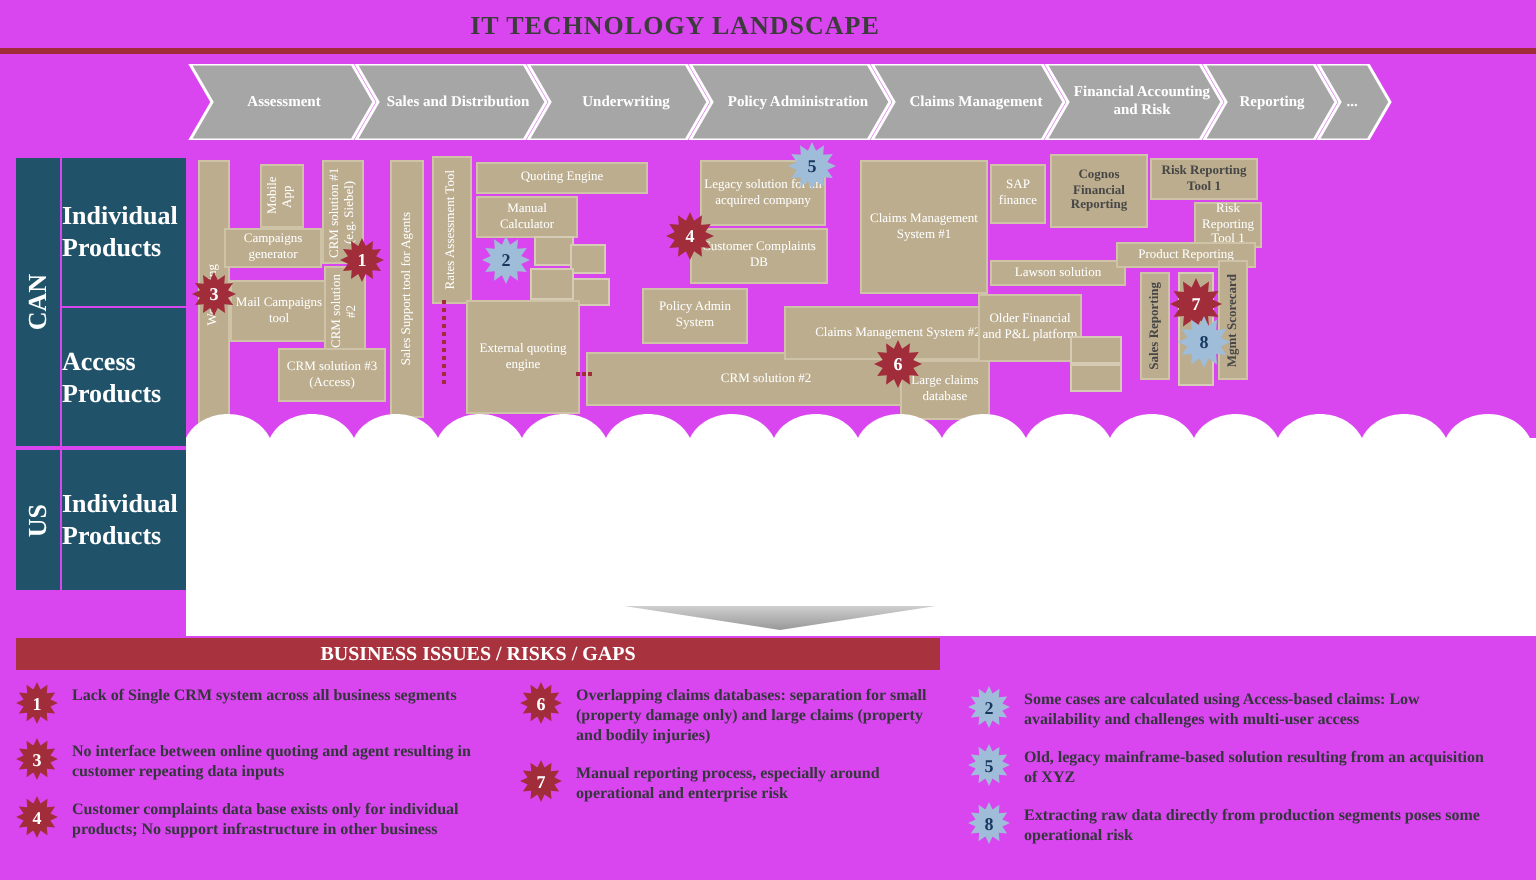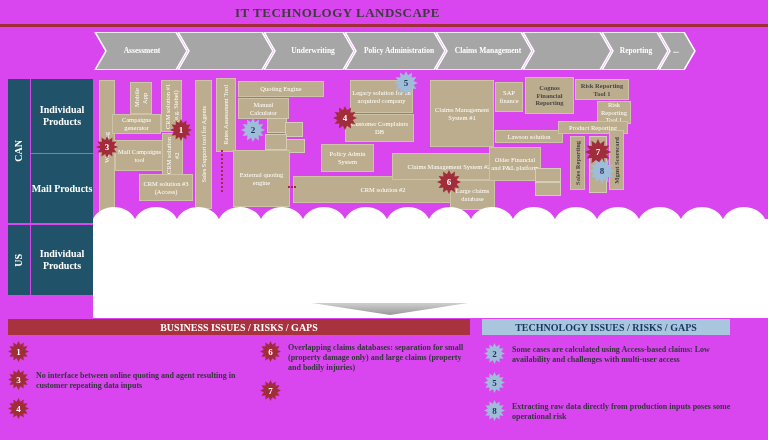--- a/index.html
+++ b/index.html
@@ -6,22 +6,22 @@
   .stage{position:relative;width:768px;height:440px;background:#d946ef;overflow:hidden;
          font-family:Liberation Serif, serif;}
   .title{position:absolute;left:0;top:5px;width:675px;text-align:center;
          font-size:13px;font-weight:bold;color:#3c3c3c;letter-spacing:.5px;}
   .red-rule{position:absolute;left:0;top:24px;width:768px;height:3px;background:#A02C3A;}
   
   .arrow-band{position:absolute;left:0;top:32px;width:768px;height:38px;}
   .arrow-label{position:absolute;color:#fff;font-weight:bold;font-size:7.5px;line-height:1.15;
                text-align:center;top:32px;height:38px;display:flex;align-items:center;justify-content:center;}
   
-  .pcell{position:absolute;background:#20536A;color:#fff;font-weight:bold;font-size:10px;
-         display:flex;align-items:center;justify-content:center;text-align:center;line-height:1.2;}
+  .pcell{position:absolute;background:#20536A;color:#fff;font-weight:bold;font-size:13px;
+         display:flex;align-items:center;justify-content:center;line-height:1.2;}
   .pcell.vlab span{writing-mode:vertical-rl;transform:rotate(180deg);}
   
   .box{position:absolute;background:#BCAD8E;border:1px solid #CEC2A7;box-sizing:border-box;
        color:#fff;font-size:6.5px;line-height:1.18;display:flex;align-items:center;
        justify-content:center;text-align:center;padding:1px;z-index:1;}
   .box.dark{color:#474747;font-weight:bold;}
   .box.vert span{writing-mode:vertical-rl;transform:rotate(180deg);}
   .mini{position:absolute;background:#BCAD8E;border:1px solid #D6CCB5;box-sizing:border-box;z-index:1;}
   
   .burst{display:flex;align-items:center;justify-content:center;font-weight:bold;font-size:9px;
@@ -61,34 +61,36 @@
     <path fill="#A6A6A6" stroke="#fff" stroke-width="1.5" d="M95 0 L176 0 L187 19 L176 38 L95 38 L106 19 Z"></path>
     <path fill="#A6A6A6" stroke="#fff" stroke-width="1.5" d="M178 0 L262 0 L273 19 L262 38 L178 38 L189 19 Z"></path>
     <path fill="#A6A6A6" stroke="#fff" stroke-width="1.5" d="M264 0 L343 0 L354 19 L343 38 L264 38 L275 19 Z"></path>
     <path fill="#A6A6A6" stroke="#fff" stroke-width="1.5" d="M345 0 L434 0 L445 19 L434 38 L345 38 L356 19 Z"></path>
     <path fill="#A6A6A6" stroke="#fff" stroke-width="1.5" d="M436 0 L521 0 L532 19 L521 38 L436 38 L447 19 Z"></path>
     <path fill="#A6A6A6" stroke="#fff" stroke-width="1.5" d="M523 0 L600 0 L611 19 L600 38 L523 38 L534 19 Z"></path>
     <path fill="#A6A6A6" stroke="#fff" stroke-width="1.5" d="M602 0 L657 0 L668 19 L657 38 L602 38 L613 19 Z"></path>
     <path fill="#A6A6A6" stroke="#fff" stroke-width="1.5" d="M659 0 L684 0 L695 19 L684 38 L659 38 L670 19 Z"></path>
   </svg>
   <div class="arrow-label" style="left:102px;width:80px;">Assessment</div>
+  <div class="arrow-label" style="left:190px;width:78px;">Sales and Distribution</div>
   <div class="arrow-label" style="left:358px;width:82px;">Policy Administration</div>
   <div class="arrow-label" style="left:276px;width:74px;">Underwriting</div>
   <div class="arrow-label" style="left:449px;width:78px;">Claims Management</div>
+  <div class="arrow-label" style="left:535px;width:72px;">Financial Accounting and Risk</div>
   <div class="arrow-label" style="left:610px;width:52px;">Reporting</div>
   <div class="arrow-label" style="left:662px;width:28px;">...</div>
 
   <div class="pcell vlab" style="left:8px;top:79px;width:22px;height:144px;">
       <span>CAN</span>
     </div>
   <div class="pcell vlab" style="left:8px;top:225px;width:22px;height:70px;">
       <span>US</span>
     </div>
   <div class="pcell" style="left:31px;top:79px;width:62px;height:74px;">Individual Products</div>
-  <div class="pcell" style="left:31px;top:154px;width:62px;height:69px;">Mail Products</div>
+  <div class="pcell" style="left:31px;top:154px;width:62px;height:69px;">Access Products</div>
   <div class="pcell" style="left:31px;top:225px;width:62px;height:70px;">Individual Products</div>
 
   <div class="box vert" style="left:99px;top:80px;width:16px;height:135px;">
       <span>Web selling</span>
     </div>
   <div class="box vert" style="left:130px;top:82px;width:22px;height:32px;">
       <span>Mobile App</span>
     </div>
   <div class="box vert" style="left:161px;top:80px;width:21px;height:52px;">
       <span>CRM solution #1 (e.g. Siebel)</span>
@@ -212,68 +214,71 @@
     <path fill="#ffffff" d="M93 318 L93 219
       c8,-16 34,-16 42,0 c8,-16 34,-16 42,0 c8,-16 34,-16 42,0 c8,-16 34,-16 42,0
       c8,-16 34,-16 42,0 c8,-16 34,-16 42,0 c8,-16 34,-16 42,0 c8,-16 34,-16 42,0
       c8,-16 34,-16 42,0 c8,-16 34,-16 42,0 c8,-16 34,-16 42,0 c8,-16 34,-16 42,0
       c8,-16 34,-16 42,0 c8,-16 34,-16 42,0 c8,-16 34,-16 42,0 c8,-16 34,-16 42,0
       L768 219 L768 318 Z"></path>
   </svg>
   <div class="down-arrow"></div>
 
   <div class="hdr red">BUSINESS ISSUES / RISKS / GAPS</div>
-  <div class="hdr blue">TECHNOLOGY ISSUES / RISKS / GAPS</div>
 
   <div class="icol" style="left:8px;top:341px;width:248px;">
     <div class="irow">
       <div class="burst red">
           <span>1</span>
         </div>
+      <div class="itext">Lack of Single CRM system across all business segments</div>
     </div>
     <div class="irow">
       <div class="burst red">
           <span>3</span>
         </div>
       <div class="itext">No interface between online quoting and agent resulting in customer repeating data inputs</div>
     </div>
     <div class="irow">
       <div class="burst red">
           <span>4</span>
         </div>
+      <div class="itext">Customer complaints data base exists only for individual products; No support infrastructure in other business</div>
     </div>
   </div>
 
   <div class="icol" style="left:260px;top:341px;width:212px;">
     <div class="irow">
       <div class="burst red">
           <span>6</span>
         </div>
       <div class="itext">Overlapping claims databases: separation for small (property damage only) and large claims (property and bodily injuries)</div>
     </div>
     <div class="irow">
       <div class="burst red">
           <span>7</span>
         </div>
+      <div class="itext">Manual reporting process, especially around operational and enterprise risk</div>
     </div>
   </div>
 
   <div class="icol" style="left:484px;top:343px;width:262px;">
     <div class="irow">
       <div class="burst blue">
           <span>2</span>
         </div>
       <div class="itext">Some cases are calculated using Access-based claims: Low availability and challenges with multi-user access</div>
     </div>
     <div class="irow">
       <div class="burst blue">
           <span>5</span>
         </div>
+      <div class="itext">Old, legacy mainframe-based solution resulting from an acquisition of XYZ</div>
     </div>
     <div class="irow">
       <div class="burst blue">
           <span>8</span>
         </div>
-      <div class="itext">Extracting raw data directly from production inputs poses some operational risk</div>
+      <div class="itext">Extracting raw data directly from production segments poses some operational risk</div>
     </div>
   </div>
 
 </div>
 
 </body></html>

